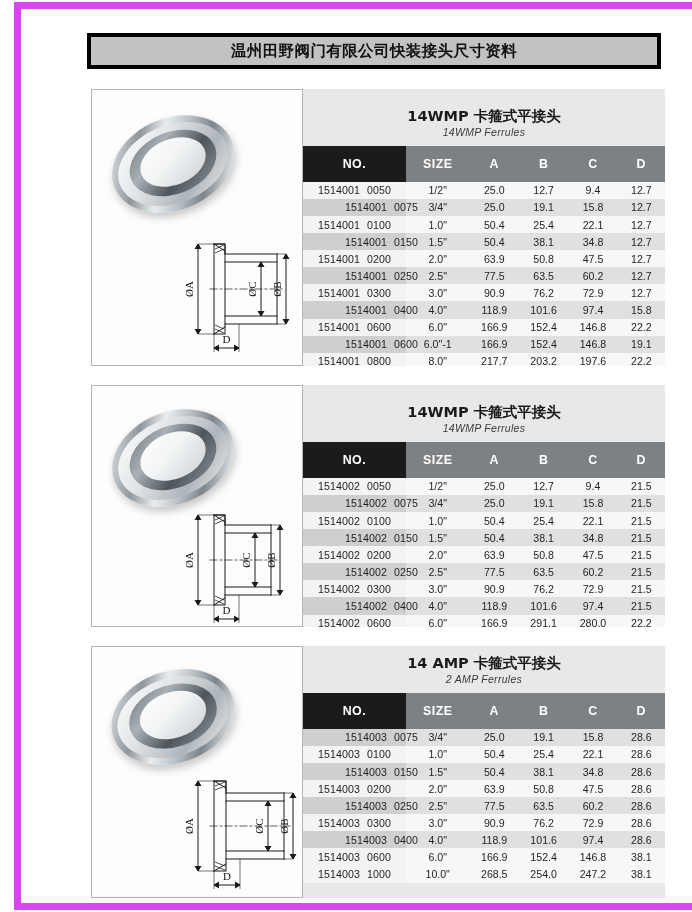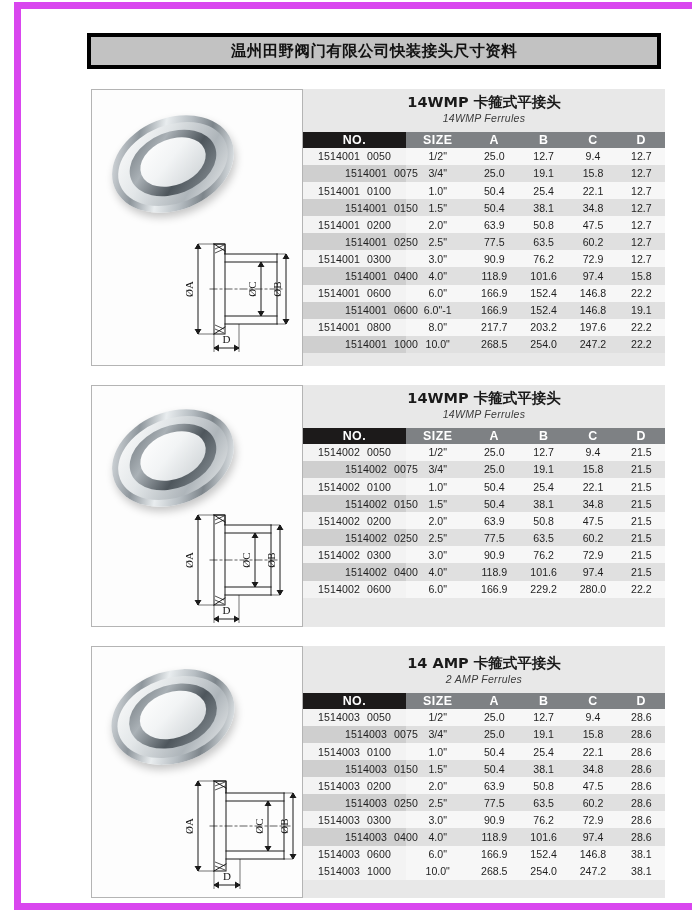--- a/index.html
+++ b/index.html
@@ -60,21 +60,21 @@
   }
   .card-right {
     flex: 1 1 auto;
     background: #e8e8e8;
     position: relative;
     overflow: hidden;
   }
 
   
   .sec-head {
-    padding-top: 4px;
+    padding-top: 18px;
     text-align: center;
   }
   .sec-head .cn {
     font-size: 14.5px;
     font-weight: bold;
     color: #1a1a1a;
     line-height: 1.25;
     font-family: "DejaVu Sans", "Liberation Sans", sans-serif;
   }
   .sec-head .en {
@@ -99,21 +99,21 @@
     font-size: 10.6px;
     font-weight: normal;
     color: #1f1f1f;
     text-align: center;
     vertical-align: middle;
     white-space: nowrap;
   }
   table.spec thead th {
     font-size: 12.4px;
     font-weight: bold;
-    height: 16px;
+    height: 36px;
     color: #ffffff;
     background: #7e8184;
     letter-spacing: 0.5px;
   }
   table.spec thead th.h-no {
     background: #1c1a1a;
   }
   
   col.c-no   { width: 100px; }
   col.c-size { width: 62px; }
@@ -569,21 +569,21 @@
                 <td class="col-size">4.0"</td>
                 <td class="col-a">118.9</td>
                 <td class="col-b">101.6</td>
                 <td class="col-c">97.4</td>
                 <td class="col-d">21.5</td>
               </tr>
               <tr class="row">
                 <td class="col-no"><span class="pfx">1514002</span><span>0600</span></td>
                 <td class="col-size">6.0"</td>
                 <td class="col-a">166.9</td>
-                <td class="col-b">229.2</td>
+                <td class="col-b">291.1</td>
                 <td class="col-c">280.0</td>
                 <td class="col-d">22.2</td>
               </tr>
             </tbody>
           </table>
         </div>
       </div>
       <div class="card" id="card-2">
         <div class="card-left">
           <div class="photo">
@@ -673,28 +673,20 @@
               <tr>
                 <th class="h-no">NO.</th>
                 <th class="h-dim">SIZE</th>
                 <th class="h-dim">A</th>
                 <th class="h-dim">B</th>
                 <th class="h-dim">C</th>
                 <th class="h-dim">D</th>
               </tr>
             </thead>
             <tbody>
-              <tr class="row">
-                <td class="col-no"><span class="pfx">1514003</span><span>0050</span></td>
-                <td class="col-size">1/2"</td>
-                <td class="col-a">25.0</td>
-                <td class="col-b">12.7</td>
-                <td class="col-c">9.4</td>
-                <td class="col-d">28.6</td>
-              </tr>
               <tr class="row alt">
                 <td class="col-no"><span class="pfx">1514003</span><span>0075</span></td>
                 <td class="col-size">3/4"</td>
                 <td class="col-a">25.0</td>
                 <td class="col-b">19.1</td>
                 <td class="col-c">15.8</td>
                 <td class="col-d">28.6</td>
               </tr>
               <tr class="row">
                 <td class="col-no"><span class="pfx">1514003</span><span>0100</span></td>

